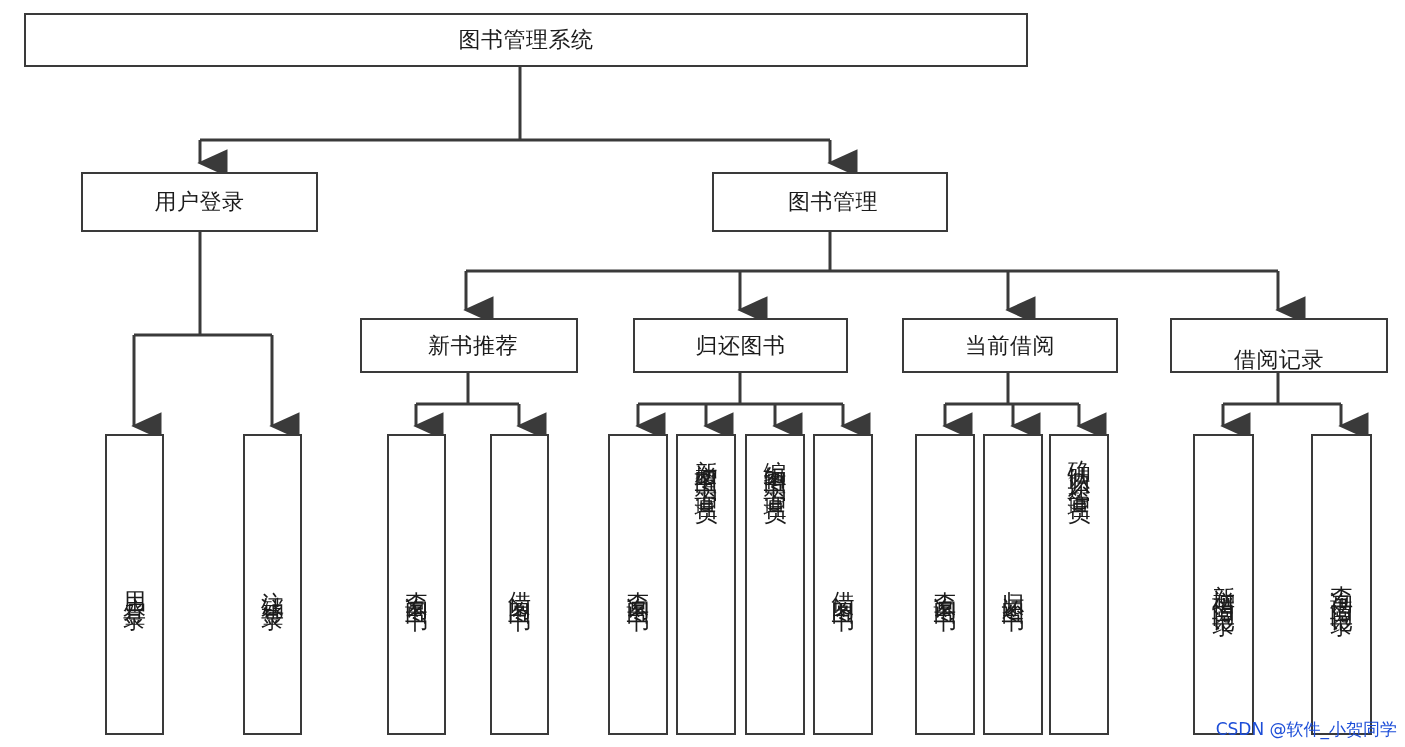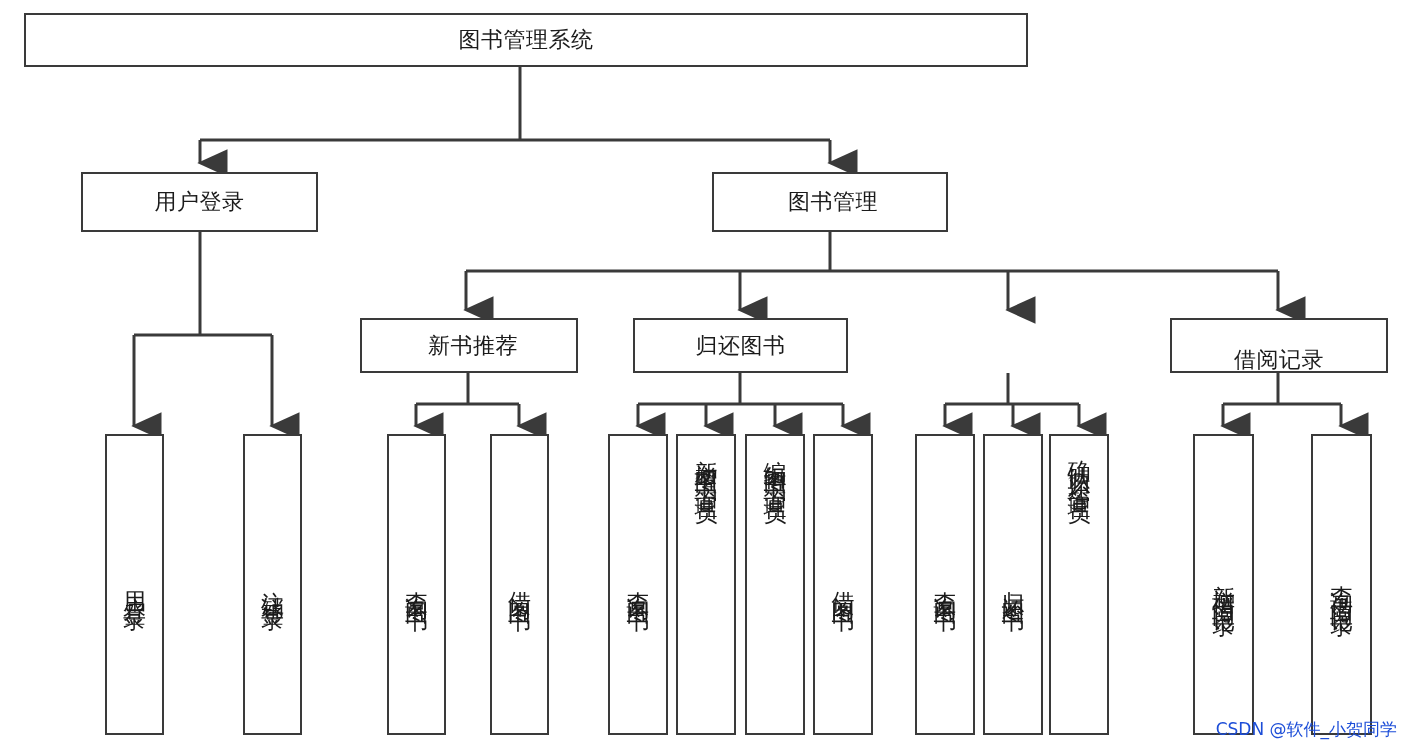--- a/index.html
+++ b/index.html
@@ -139,20 +139,23 @@
   <div class="node horiz" style="left:712px; top:172px; width:236px; height:60px;padding-left:6px;">
     <span class="node-label">图书管理</span>
   </div>
 
   <div class="node horiz" style="left:360px; top:318px; width:218px; height:55px;padding-left:8px;">
     <span class="node-label">新书推荐</span>
   </div>
   <div class="node horiz" style="left:633px; top:318px; width:215px; height:55px;">
     <span class="node-label">归还图书</span>
   </div>
+  <div class="node horiz" style="left:902px; top:318px; width:216px; height:55px;">
+    <span class="node-label">当前借阅</span>
+  </div>
   <div class="node horiz" style="left:1170px; top:318px; width:218px; height:55px;align-items:flex-end;">
     <span class="node-label">借阅记录</span>
   </div>
 
   <div class="node vert centered" style="left:105px; top:434px; width:59px; height:301px;">
     <span class="node-label">用户登录</span>
   </div>
   <div class="node vert centered" style="left:243px; top:434px; width:59px; height:301px;">
     <span class="node-label">注销登录</span>
   </div>

